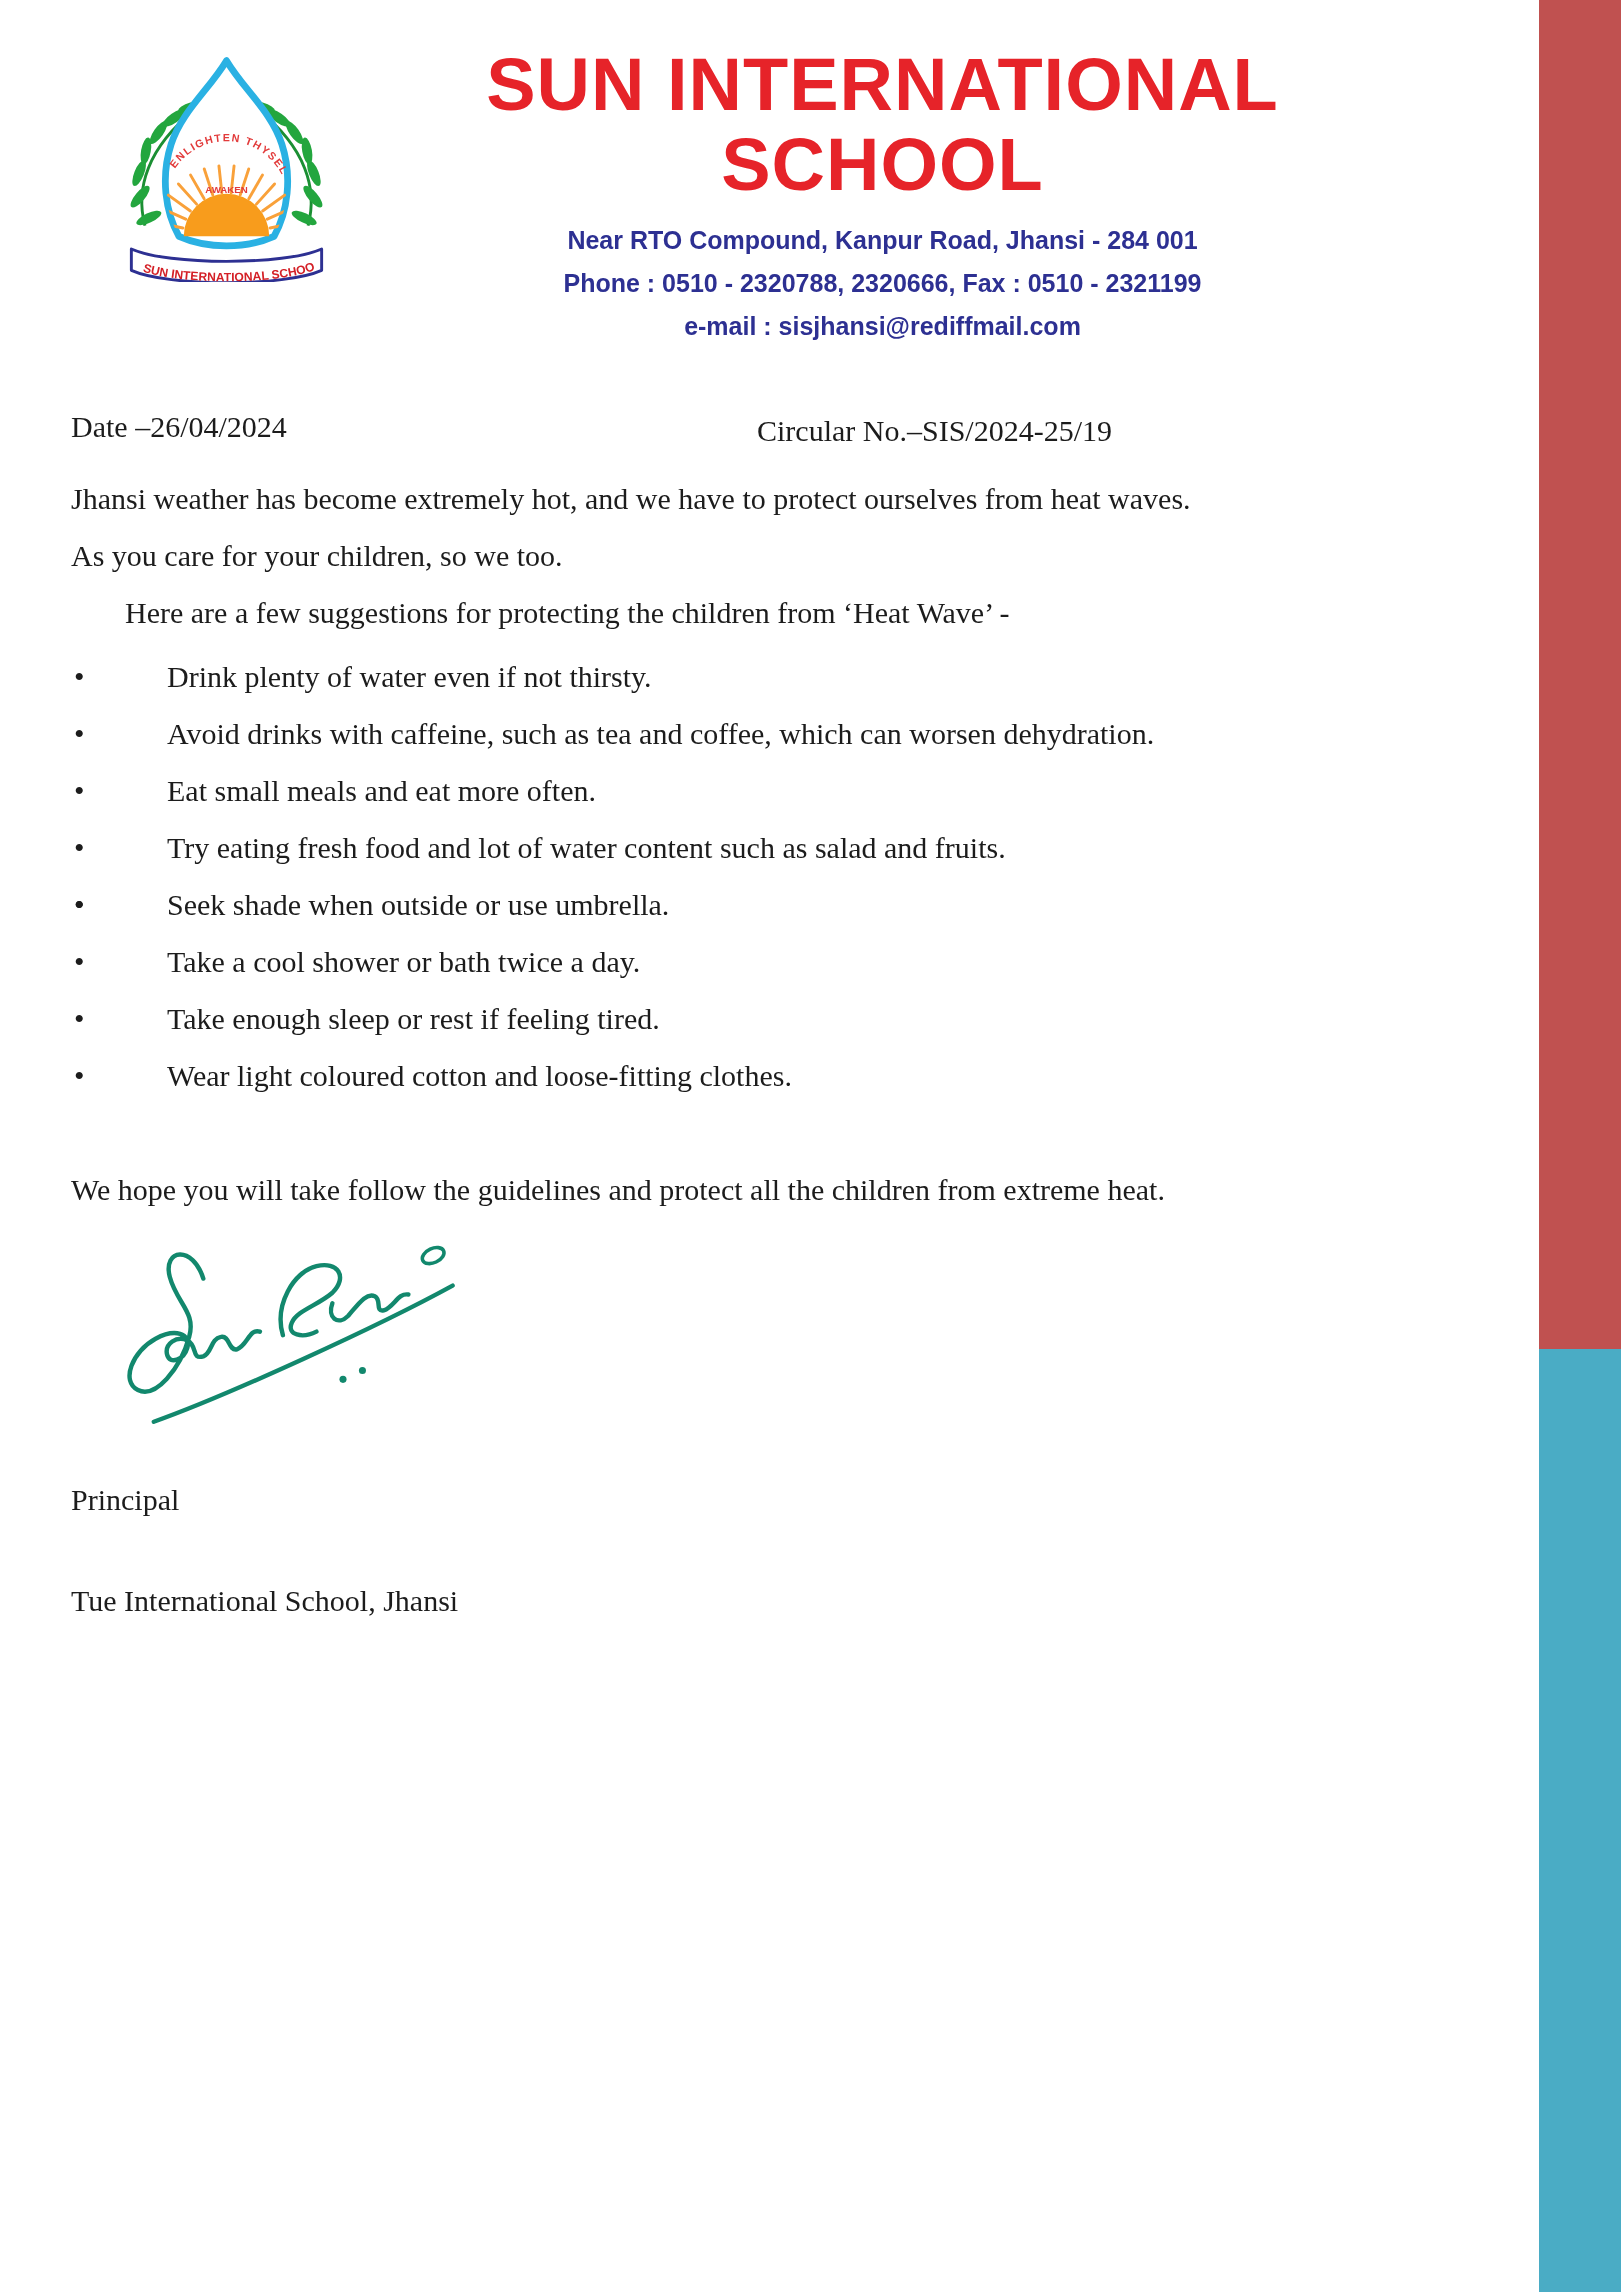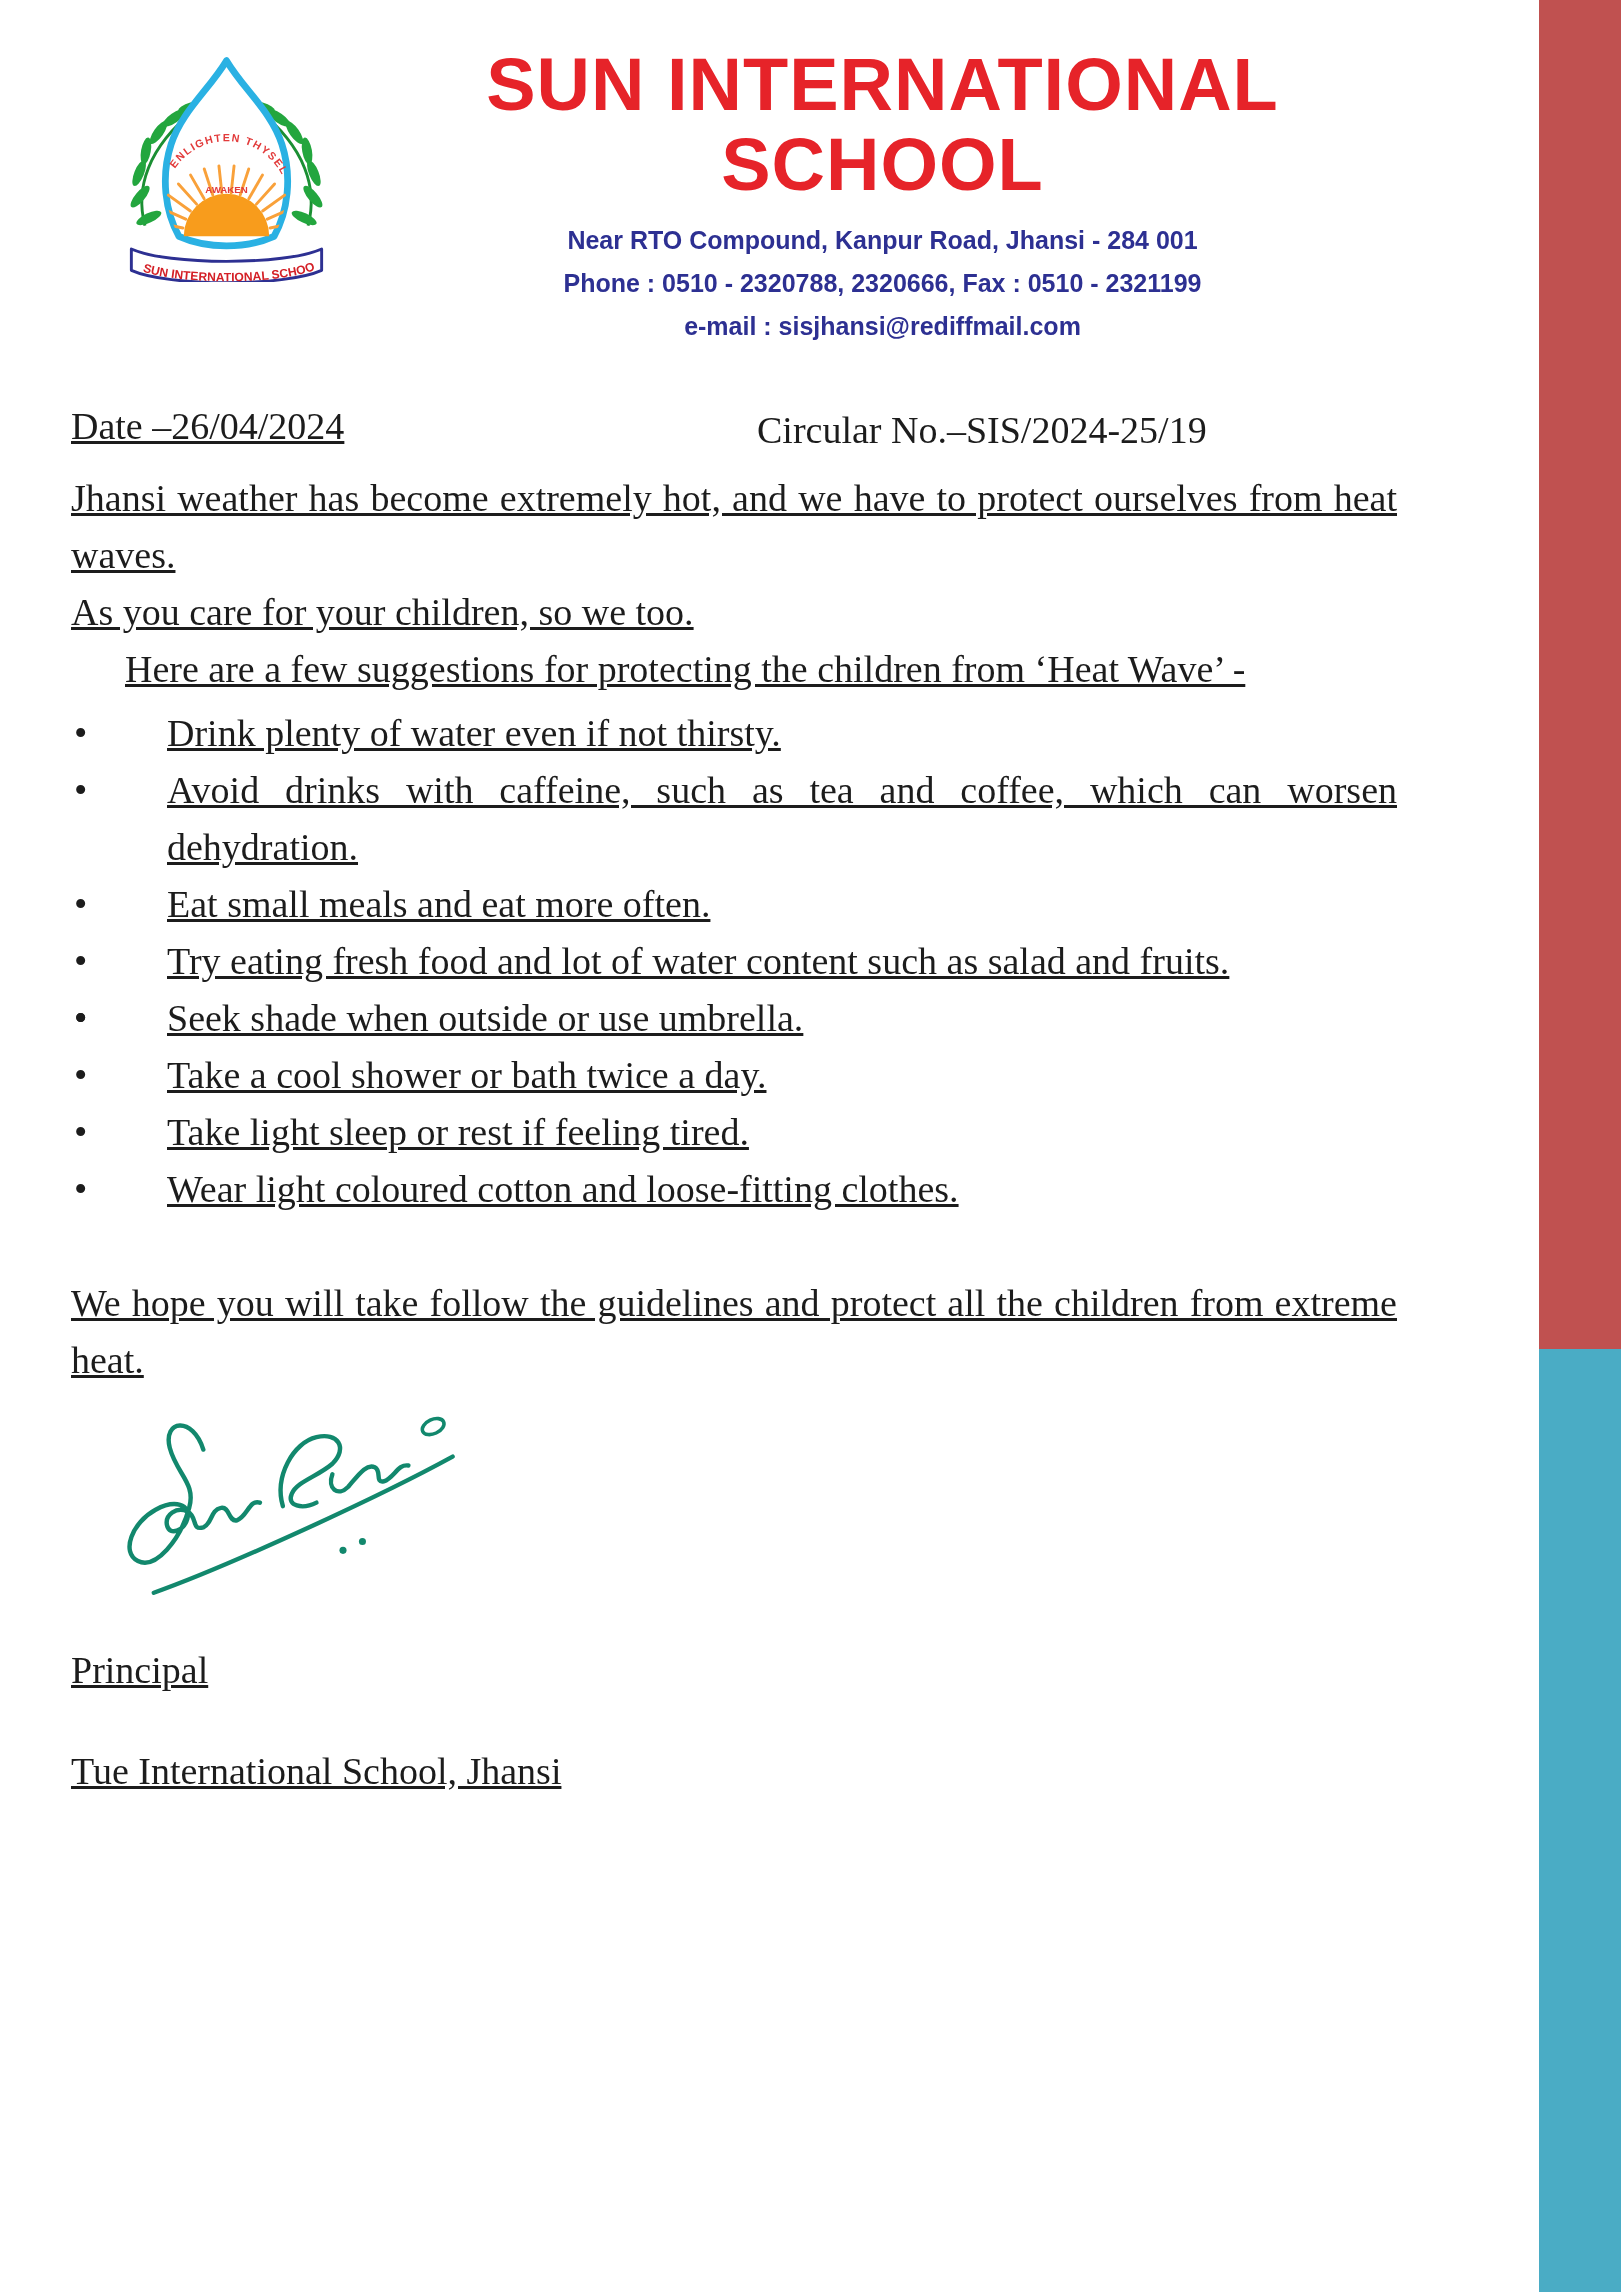--- a/index.html
+++ b/index.html
@@ -17,21 +17,21 @@
   .letterhead { position:relative; height:294px; }
   .logo { position:absolute; left:110px; top:49px; width:233px; height:233px; }
   .head-text {
     position:absolute; left:363px; top:45px; width:1039px; text-align:center;
     font-family:"Liberation Sans", sans-serif; font-weight:bold;
   }
   .school-name { font-size:74px; line-height:1.08; color:#e62329; letter-spacing:1px; margin:0 0 13.7px 0; }
   .addr { font-size:25px; line-height:43px; color:#2d3092; margin:0; }
 
   
-  .content { position:absolute; left:71px; top:294px; width:1326px; font-size:38px; line-height:57px;text-decoration:underline; }
+  .content { position:absolute; left:71px; top:294px; width:1326px; font-size:30px; line-height:57px; }
   .content p, .content ul { margin:0; padding:0; }
   .date-row { position:relative; margin-top:104px; }
   .circular { position:absolute; left:686px; top:4px; }
   .salutation { margin-top:74px !important; }
   .p-weather { margin-top:14.7px !important; text-align:justify; }
   .p-intro { text-align:justify; text-indent:54px; }
   .bullets { list-style:none; margin-top:7.8px !important; }
   .bullets li { position:relative; padding-left:96px; text-align:justify; }
   .bullets .dot { position:absolute; left:2.9px; top:0; }
   .closing { margin-top:57px !important; text-align:justify; }
@@ -128,21 +128,21 @@
     <p class="p-intro">Here are a few suggestions for protecting the children from ‘Heat Wave’ -</p>
 
     <ul class="bullets">
       <li><span class="dot">•</span><span>Drink plenty of water even if not thirsty.</span></li>
       <li><span class="dot">•</span><span>Avoid drinks with caffeine, such as tea and coffee, which can worsen dehydration.</span></li>
       <li><span class="dot">•</span><span>Eat small meals and eat more often.</span></li>
       <li><span class="dot">•</span><span>Try eating fresh food and lot of water content such as salad and fruits.</span></li>
       <li><span class="dot">•</span></li>
       <li><span class="dot">•</span><span>Seek shade when outside or use umbrella.</span></li>
       <li><span class="dot">•</span><span>Take a cool shower or bath twice a day.</span></li>
-      <li><span class="dot">•</span><span>Take light sleep or rest if feeling tired.</span></li>
+      <li><span class="dot">•</span><span>Take enough sleep or rest if feeling tired.</span></li>
       <li><span class="dot">•</span><span>Wear light coloured cotton and loose-fitting clothes.</span></li>
     </ul>
 
     <p class="closing">We hope you will take follow the guidelines and protect all the children from extreme heat.</p>
 
 
     <svg class="signature" viewBox="0 0 600 250" xmlns="http://www.w3.org/2000/svg">
       <g stroke="#12886d" stroke-width="5" fill="none" stroke-linecap="round" stroke-linejoin="round">
         <path d="M142 64 C130 26 96 30 104 62 C112 92 134 102 126 130 C116 166 88 200 68 190 C48 180 62 146 88 132 C110 120 128 126 124 142 C120 156 104 162 101 150 C98 138 112 128 124 134 C136 140 128 156 142 152 C152 148 150 132 162 130 C172 128 170 146 180 144 C192 140 194 120 206 124"></path>
         <path d="M232 128 C222 94 244 56 270 50 C294 44 306 62 288 80 C272 94 248 100 242 114 C236 128 254 132 270 124"></path>

